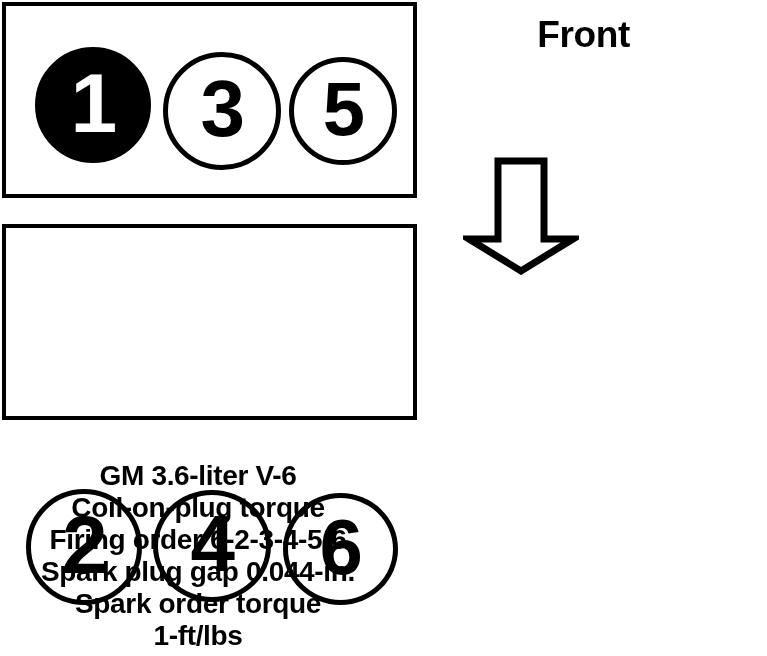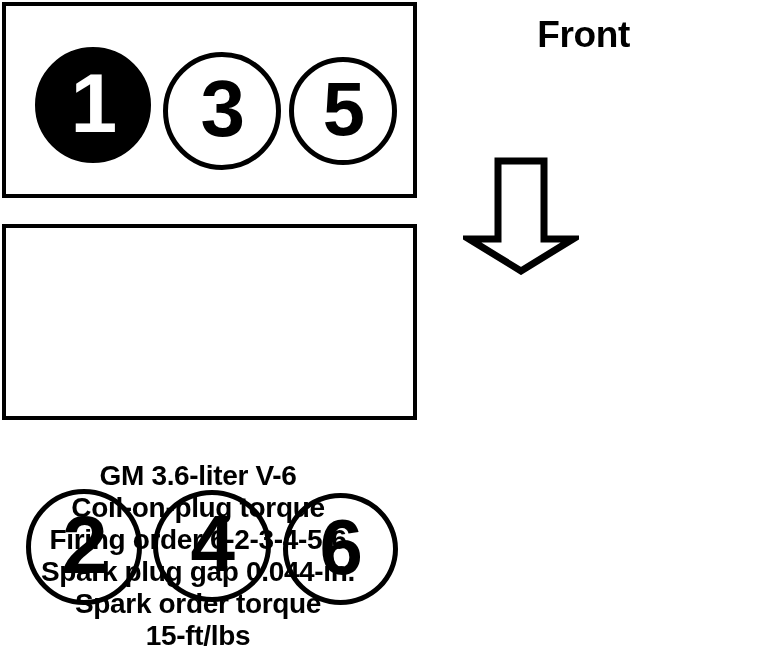--- a/index.html
+++ b/index.html
@@ -151,16 +151,16 @@
       <polygon points="35,4 81,4 81,82 110,82 58,114 6,82 35,82" fill="#ffffff" stroke="#000000" stroke-width="7" stroke-linejoin="miter"></polygon>
     </svg>
   </div>
 
   <div id="spec-block">
     <span class="spec-line">GM 3.6-liter V-6</span>
     <span class="spec-line">Coil-on-plug torque</span>
     <span class="spec-line">Firing order 6-2-3-4-5-6</span>
     <span class="spec-line">Spark plug gap 0.044-in.</span>
     <span class="spec-line">Spark order torque</span>
-    <span class="spec-line">15-ft/lbs</span>
+    <span class="spec-line">1-ft/lbs</span>
   </div>
 
 </div>
 
 </body></html>

